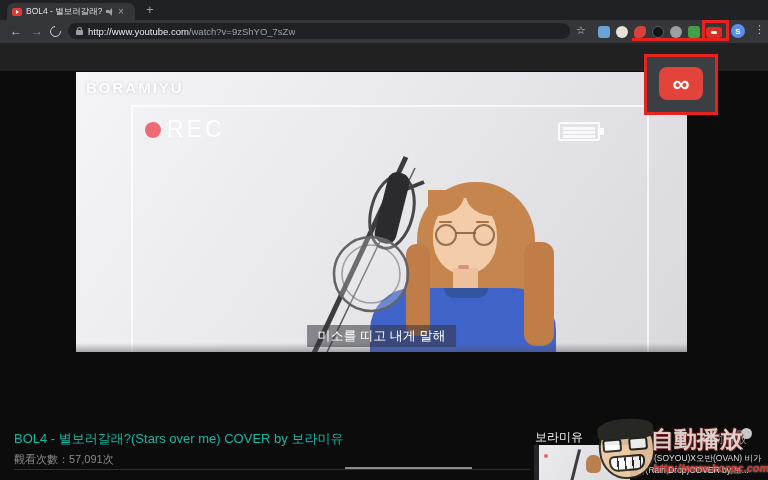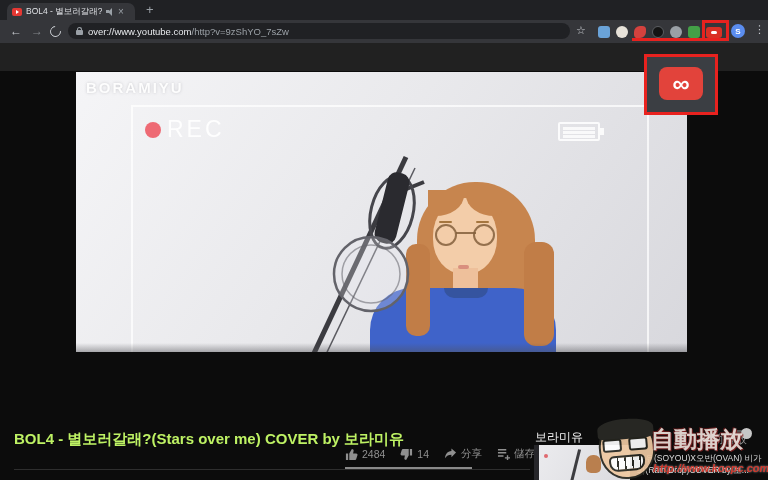--- a/index.html
+++ b/index.html
@@ -105,21 +105,21 @@
   .sidehairR{left:448px;top:170px;width:30px;height:104px;background:#c17d47;border-radius:12px}
   .glasses{left:359px;top:152px;width:62px;height:24px}
   .lens{position:absolute;width:22px;height:22px;border:2px solid rgba(130,95,60,.85);border-radius:50%;box-sizing:border-box}
   .bridge{position:absolute;left:21px;top:8px;width:20px;height:2px;background:rgba(130,95,60,.85)}
   .micsvg{left:0;top:0}
   .vp-sub{left:50%;bottom:5px;transform:translateX(-50%);background:rgba(52,52,62,.55);color:#fff;
           font-size:13px;padding:2px 11px;white-space:nowrap}
   .vp-shade{left:0;right:0;bottom:0;height:9px;background:linear-gradient(rgba(0,0,0,0),rgba(80,80,85,.45))}
 
   
-  .vtitle{left:14px;top:430px;width:510px;color:#bef264;font-size:15px;font-weight:bold;white-space:nowrap;overflow:hidden}
+  .vtitle{left:14px;top:430px;width:510px;color:#14b8a6;font-size:13px;font-weight:normal;white-space:nowrap;overflow:hidden}
   .views{left:14px;top:452px;color:#8a8a8a;font-size:11px}
   .divider{left:14px;top:469px;width:516px;height:1px;background:#2e2e2e}
   .actions{left:345px;top:447px;display:flex;gap:15px;align-items:center;color:#909090;font-size:10.5px}
   .act{display:flex;gap:4px;align-items:center}
   .ratio{left:345px;top:467px;width:127px;height:2px;background:#8a8a8a}
 
   
   .upnext-h{left:535px;top:429px;color:#f1f1f1;font-size:12px}
   .autoplay{left:699px;top:431px;color:#909090;font-size:12px}
   .toggle{left:733px;top:430px;width:17px;height:8px;background:#555;border-radius:4px}
@@ -160,21 +160,21 @@
     </div>
     <span class="abs newtab">+</span>
   </div>
 
   <div class="abs toolbar">
     <span class="abs navg" style="left:10px">←</span>
     <span class="abs navg dim" style="left:31px">→</span>
     <span class="abs reload"></span>
     <div class="abs urlpill">
       <span class="lock"></span>
-      <span class="url"><span class="base">over://www.youtube.com</span><span class="path">/http?v=9zShYO_7sZw</span></span>
+      <span class="url"><span class="base">http://www.youtube.com</span><span class="path">/watch?v=9zShYO_7sZw</span></span>
     </div>
     <span class="abs star">☆</span>
     <span class="abs ext e1"></span>
     <span class="abs ext e2"></span>
     <span class="abs ext e3"></span>
     <span class="abs ext e4"></span>
     <span class="abs ext e5"></span>
     <span class="abs ext e6"></span>
     <span class="abs looper"></span>
     <span class="abs chr-avatar">S</span>
@@ -246,51 +246,27 @@
       <line x1="210" y1="341" x2="330" y2="85" stroke="#3b3b40" stroke-width="5"></line>
       <line x1="222" y1="341" x2="339" y2="96" stroke="#5a5a60" stroke-width="1.5"></line>
       <line x1="328" y1="118" x2="348" y2="110" stroke="#3b3b40" stroke-width="4"></line>
       <ellipse cx="316" cy="140" rx="21" ry="37" fill="none" stroke="#46464c" stroke-width="3" transform="rotate(14 316 140)"></ellipse>
       <rect x="305" y="100" width="22" height="72" rx="9" fill="#2a2a2f" transform="rotate(14 316 136)"></rect>
       <circle cx="295" cy="202" r="37" fill="rgba(235,235,240,0.28)" stroke="#63636a" stroke-width="2.5"></circle>
       <circle cx="295" cy="202" r="29" fill="none" stroke="rgba(99,99,106,0.55)" stroke-width="1.5"></circle>
     </svg>
 
     <div class="abs vp-shade"></div>
+    <div class="abs vp-sub">미소를 띠고 내게 말해</div>
   </div>
 
   <div class="abs vtitle">BOL4 - 별보러갈래?(Stars over me) COVER by 보라미유</div>
+  <div class="abs views">觀看次數：57,091次</div>
   <div class="abs divider"></div>
 
-  <div class="abs actions">
-    <span class="act">
-      <svg width="13" height="13" viewBox="0 0 14 14">
-          <path fill="#909090" d="M1 6h2.4v7H1zM4.6 13h5.9c.8 0 1.4-.5 1.6-1.2l1.3-4C13.7 7 13 6 12.1 6H8.7l.6-3.1c.1-.7-.3-1.4-1-1.6L7.4 1 4.6 6z"></path>
-        </svg>
-      <span>2484</span>
-    </span>
-    <span class="act">
-      <svg width="13" height="13" viewBox="0 0 14 14" style="transform:rotate(180deg)">
-          <path fill="#909090" d="M1 6h2.4v7H1zM4.6 13h5.9c.8 0 1.4-.5 1.6-1.2l1.3-4C13.7 7 13 6 12.1 6H8.7l.6-3.1c.1-.7-.3-1.4-1-1.6L7.4 1 4.6 6z"></path>
-        </svg>
-      <span>14</span>
-    </span>
-    <span class="act">
-      <svg width="13" height="12" viewBox="0 0 14 13">
-          <path fill="#909090" d="M13 5 8 .6v2.6C3.6 3.6 1.4 6.6 1 11c1.7-2.5 3.9-3.7 7-3.7v2.6z"></path>
-        </svg>
-      <span>分享</span>
-    </span>
-    <span class="act">
-      <svg width="13" height="12" viewBox="0 0 14 13">
-          <path fill="#909090" d="M1 1h9v1.6H1zM1 4.4h9V6H1zM1 7.8h6v1.6H1zM10.6 7.8v2.1H8.5v1.5h2.1v2.1h1.5v-2.1h2.1V9.9h-2.1V7.8z"></path>
-        </svg>
-      <span>儲存</span>
-    </span>
-  </div>
   <div class="abs ratio"></div>
 
   <div class="abs upnext-h">보라미유</div>
   <div class="abs autoplay">自動播放</div>
   <div class="abs toggle">
       <span class="knob"></span>
     </div>
   <div class="abs thumb">
     <span class="edge"></span>
     <span class="dot"></span>

